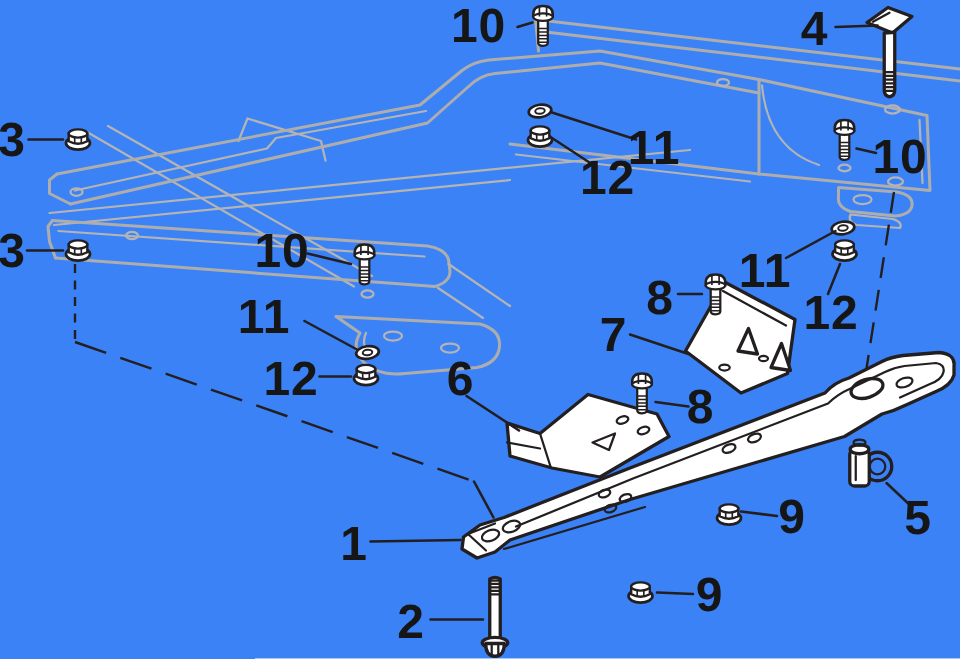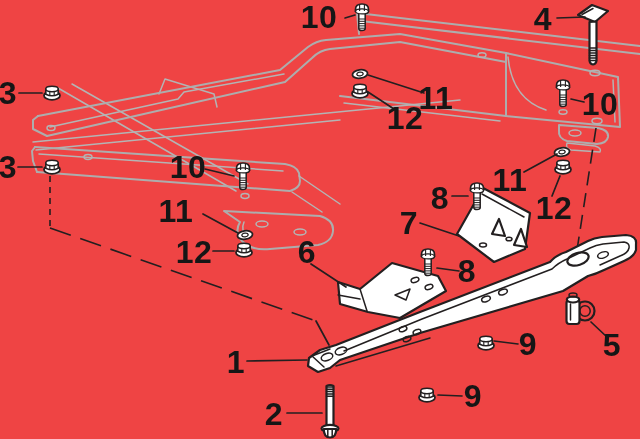--- a/index.html
+++ b/index.html
@@ -1,16 +1,16 @@
 <!DOCTYPE html>
 <html><head>
 <meta charset="utf-8">
 <style>
   html,body{margin:0;padding:0;background:#fff;}
-  #stage{position:relative;width:640px;height:439px;background:#ef4444;overflow:hidden;}
+  #stage{position:relative;width:640px;height:439px;background:#3b82f6;overflow:hidden;}
   svg{display:block;}
   .callout{font-family:"Liberation Sans",sans-serif;font-weight:bold;font-size:32px;fill:#161616;letter-spacing:.5px;}
   .gray{stroke:#adadad;fill:none;stroke-width:2;stroke-linejoin:round;stroke-linecap:round;}
   .graythin{stroke:#b4b4b4;fill:none;stroke-width:1.5;stroke-linejoin:round;stroke-linecap:round;}
   .blk{stroke:#231f20;fill:none;stroke-width:2.2;stroke-linejoin:round;stroke-linecap:round;}
   .blkfill{stroke:#231f20;fill:#ffffff;stroke-width:2.2;stroke-linejoin:round;stroke-linecap:round;}
   .blkthin{stroke:#231f20;fill:none;stroke-width:1.5;stroke-linejoin:round;stroke-linecap:round;}
   .leader{stroke:#231f20;fill:none;stroke-width:1.7;stroke-linecap:round;}
   .dash{stroke:#231f20;fill:none;stroke-width:1.6;}
 </style>

